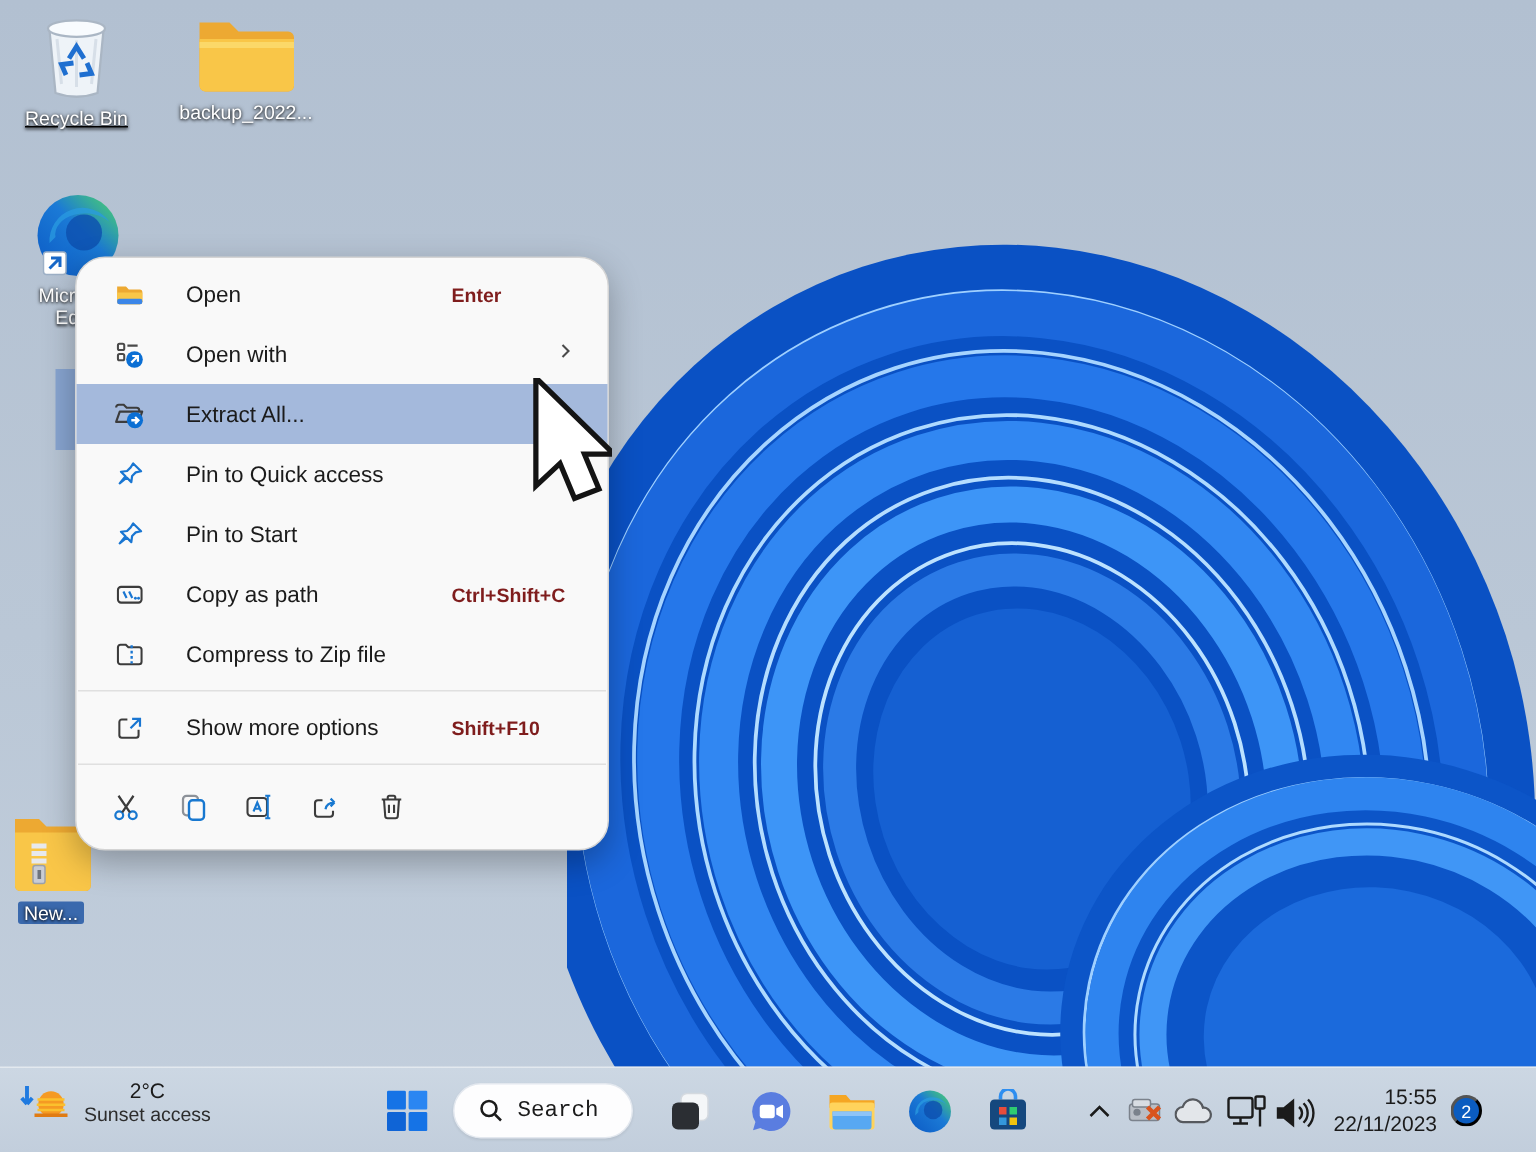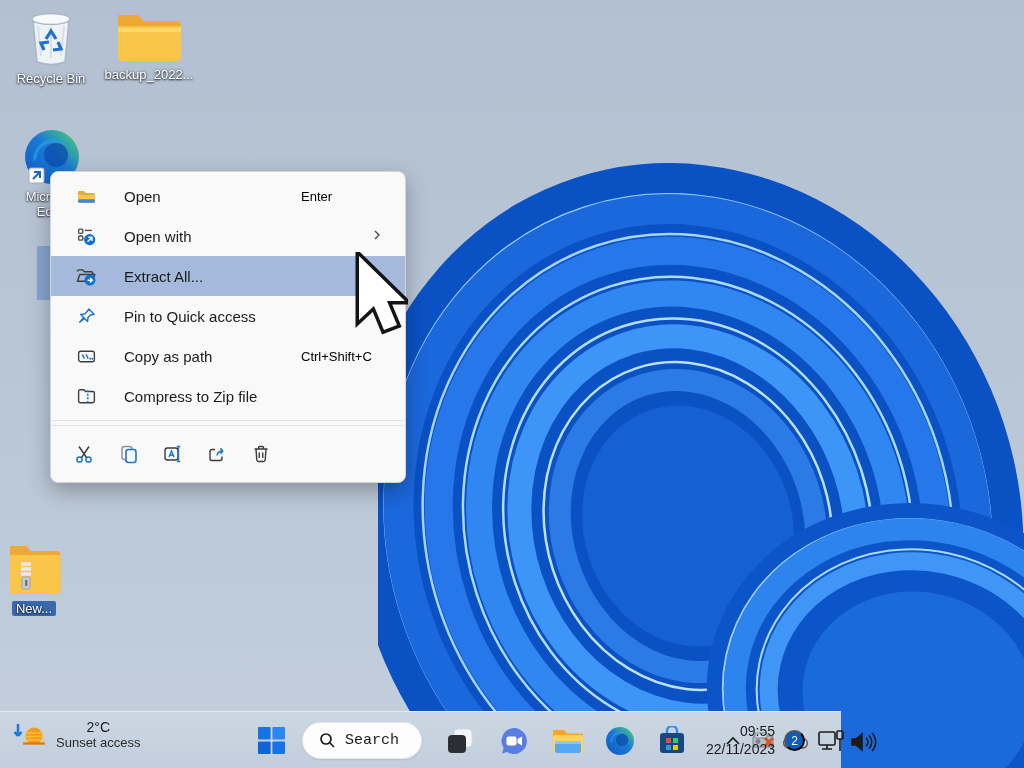--- a/index.html
+++ b/index.html
@@ -16,39 +16,39 @@
   .dicon { position:absolute; display:flex; flex-direction:column; align-items:center; z-index:2; }
   .dicon .dlabel { margin-top:3px; font-size:13px; color:#fff; text-align:center; line-height:15px;
     text-shadow:0 1px 2px rgba(0,0,0,.85), 0 0 3px rgba(0,0,0,.5); }
   .dlabel.selected { background:#3a69ad; border-radius:2px; padding:0 4px; }
 
   .sel-rect { position:absolute; left:37px; top:246px; width:130px; height:54px;
     background:#87a4d0; z-index:3; }
 
   
   .menu { position:absolute; left:50px; top:171px; width:356px; z-index:20;
-    background:#f9f9f9; border:1px solid #d4d4d4; border-radius:8px;
+    background:#f9f9f9; border:1px solid #d4d4d4; border-radius:20px;
     box-shadow:0 8px 22px rgba(0,0,0,.28); padding:4px 0; }
   .menu-item { position:relative; height:40px; display:flex; align-items:center;
     padding:0 14px 0 24px; cursor:default; }
   .menu-item.highlight { background:#a4b9dc; }
   .mi-icon { width:22px; height:22px; display:flex; align-items:center; justify-content:center; flex:none; }
   .mi-label { margin-left:27px; font-size:15px; color:#1b1b1b; }
-  .mi-shortcut { position:absolute; left:250px; font-size:13px; color:#000000; }
+  .mi-shortcut { position:absolute; left:250px; font-size:13px; color:#7f1d1d;font-weight:bold; }
   .mi-chevron { position:absolute; right:22px; }
   .menu-sep { height:1px; background:#e0e0e0; margin:4px 1px; }
   .quick-bar { height:48px; display:flex; align-items:center; padding:0 12px; }
   .qbtn { width:44px; height:36px; display:flex; align-items:center; justify-content:center;
     border:none; background:transparent; border-radius:4px; }
 
   
   .cursor { position:absolute; left:352px; top:252px; z-index:30; }
 
   
-  .taskbar { position:absolute; left:0; bottom:0; width:841px; height:57px; z-index:40;
+  .taskbar { position:absolute; left:0; bottom:0; width:1024px; height:57px; z-index:40;
     background:linear-gradient(180deg,#ccd7e3,#c2cedc); border-top:1px solid rgba(255,255,255,.55); }
   .weather { position:absolute; left:12px; top:7px; display:flex; align-items:center; gap:8px; }
   .weather-text .wt-temp { font-size:14px; color:#1b1b1b; }
   .weather-text .wt-cond { font-size:13px; color:#2c2c2c; }
   .start-btn { position:absolute; left:258px; top:15px; width:27px; height:27px; border:none; background:transparent; }
   .search-pill { position:absolute; left:302px; top:10px; width:120px; height:37px; border-radius:19px;
     background:#fdfdfe; border:1px solid #e3e8ef; box-shadow:0 1px 2px rgba(0,0,0,.08);
     display:flex; align-items:center; gap:9px; padding-left:16px;font-family:Liberation Mono, monospace; }
   .search-pill span { font-size:15px; color:#1b1b1b; }
   .tb-icon { position:absolute; top:13px; width:32px; height:32px; display:flex; align-items:center;
@@ -82,33 +82,33 @@
     <g transform="rotate(12 540 620)">
       <ellipse cx="540" cy="620" rx="212" ry="192" fill="#0c55c8"></ellipse>
       <ellipse cx="540" cy="620" rx="196" ry="176" fill="none" stroke="#9fd0ff" stroke-width="2"></ellipse>
       <ellipse cx="540" cy="620" rx="184" ry="166" fill="none" stroke="#2e84ef" stroke-width="22"></ellipse>
       <ellipse cx="540" cy="620" rx="162" ry="146" fill="none" stroke="#aedaff" stroke-width="2"></ellipse>
       <ellipse cx="540" cy="620" rx="150" ry="134" fill="none" stroke="#4096f6" stroke-width="18"></ellipse>
       <ellipse cx="540" cy="620" rx="116" ry="104" fill="#1b6adc"></ellipse>
     </g>
   </svg>
 
-  <div class="dicon" style="left:8px; top:6px; width:86px;">
+  <div class="dicon" style="left:8px; top:6px; width:86px;text-decoration:underline;">
     <svg width="58" height="62" viewBox="0 0 58 62">
       <path d="M11 14 L47 14 L43 56 Q29 61 15 56 Z" fill="#eef3f8" stroke="#aab6c4" stroke-width="1.5"></path>
       <ellipse cx="29" cy="13" rx="19" ry="5.5" fill="#f8fbfe" stroke="#aab6c4" stroke-width="1.5"></ellipse>
       <path d="M16 20 L19 50 M29 21 L29 52 M42 20 L39 50" stroke="#d7dfe8" stroke-width="2" fill="none"></path>
       <path d="M24 33 l5-8 5 8" fill="none" stroke="#1f6fd0" stroke-width="3.2"></path>
       <path d="M36 36 l3 7 -8 1" fill="none" stroke="#1f6fd0" stroke-width="3.2"></path>
       <path d="M22 44 l-3-7 8-1" fill="none" stroke="#1f6fd0" stroke-width="3.2"></path>
     </svg>
     <span class="dlabel">Recycle Bin</span>
   </div>
 
-  <div class="dicon" style="left:103px; top:8px; width:92px;justify-content:space-between;">
+  <div class="dicon" style="left:118px; top:8px; width:92px;justify-content:space-between;">
     <svg width="68" height="56" viewBox="0 0 68 56">
       <path d="M3 7 h20 l6 6 h33 a4 4 0 0 1 4 4 v32 a4 4 0 0 1 -4 4 H7 a4 4 0 0 1 -4 -4 z" fill="#eda932"></path>
       <path d="M3 18 h63 v31 a4 4 0 0 1 -4 4 H7 a4 4 0 0 1 -4 -4 z" fill="#f9c648"></path>
       <path d="M3 20 h63 v4 H3 z" fill="#fbd869"></path>
     </svg>
     <span class="dlabel">backup_2022...</span>
   </div>
 
   <div class="dicon" style="left:12px; top:128px; width:80px;">
     <svg width="58" height="58" viewBox="0 0 58 58">
@@ -187,20 +187,28 @@
 
     <div class="menu-item">
       <span class="mi-icon">
         <svg width="21" height="21" viewBox="0 0 20 20" fill="none" stroke="#1976d2" stroke-width="1.4" stroke-linejoin="round">
             <path d="M12.2 2.8 l5 5 -3.4.7 -2.3 2.3 -.5 3.9 -2.9-2.9 -4.5 3.7 3.7-4.5 -2.9-2.9 3.9-.5 2.3-2.3 z"></path>
           </svg>
       </span>
       <span class="mi-label">Pin to Quick access</span>
     </div>
 
+    <div class="menu-item">
+      <span class="mi-icon">
+        <svg width="21" height="21" viewBox="0 0 20 20" fill="none" stroke="#1976d2" stroke-width="1.4" stroke-linejoin="round">
+            <path d="M12.2 2.8 l5 5 -3.4.7 -2.3 2.3 -.5 3.9 -2.9-2.9 -4.5 3.7 3.7-4.5 -2.9-2.9 3.9-.5 2.3-2.3 z"></path>
+          </svg>
+      </span>
+      <span class="mi-label">Pin to Start</span>
+    </div>
 
 
     <div class="menu-item">
       <span class="mi-icon">
         <svg width="21" height="21" viewBox="0 0 20 20" fill="none">
             <rect x="2.5" y="5" width="15" height="10" rx="2" stroke="#3c3c3c" stroke-width="1.3"></rect>
             <path d="M6 8 l2 4 M9.6 8 l2 4" stroke="#1976d2" stroke-width="1.4"></path>
             <circle cx="13.6" cy="12.2" r=".9" fill="#1976d2"></circle>
             <circle cx="15.6" cy="12.2" r=".9" fill="#1976d2"></circle>
           </svg>
@@ -215,20 +223,30 @@
             <path d="M2.5 5.2 A1.6 1.6 0 0 1 4.1 3.6 h3.4 l1.6 1.6 h6.8 A1.6 1.6 0 0 1 17.5 6.8 v7.6 A1.6 1.6 0 0 1 15.9 16 H4.1 A1.6 1.6 0 0 1 2.5 14.4 z" stroke="#3c3c3c" stroke-width="1.3"></path>
             <path d="M11.2 4 v11.6" stroke="#1976d2" stroke-width="1.5" stroke-dasharray="1.8 1.6"></path>
           </svg>
       </span>
       <span class="mi-label">Compress to Zip file</span>
     </div>
 
 
     <div class="menu-sep"></div>
 
+    <div class="menu-item">
+      <span class="mi-icon">
+        <svg width="21" height="21" viewBox="0 0 20 20" fill="none">
+            <path d="M8.5 4.5 H5 A1.6 1.6 0 0 0 3.4 6.1 v8.4 A1.6 1.6 0 0 0 5 16 h9 a1.6 1.6 0 0 0 1.6-1.6 V11" stroke="#3c3c3c" stroke-width="1.3"></path>
+            <path d="M11.5 4 h5 v5 M16.2 4.3 l-5.7 5.7" stroke="#1976d2" stroke-width="1.4"></path>
+          </svg>
+      </span>
+      <span class="mi-label">Show more options</span>
+      <span class="mi-shortcut">Shift+F10</span>
+    </div>
 
     <div class="menu-sep"></div>
 
     <div class="quick-bar">
       <button class="qbtn">
         <svg width="22" height="22" viewBox="0 0 22 22" fill="none" stroke="#1878d0" stroke-width="1.5">
             <circle cx="5.5" cy="16.5" r="2.6"></circle>
             <circle cx="14.5" cy="16.5" r="2.6"></circle>
             <path d="M7.5 14.6 L15 3.5 M12.6 14.6 L5 3.5" stroke="#3c3c3c"></path>
           </svg>
@@ -378,19 +396,19 @@
     </button>
 
     <button class="tray-icon" style="left:848px; width:30px; height:26px;">
       <svg width="28" height="24" viewBox="0 0 28 24" fill="none" stroke="#1b1b1b" stroke-width="1.6">
         <path d="M3 9 h4 l6-5 v16 l-6-5 H3 z" fill="#1b1b1b"></path>
         <path d="M17 8 a5 5 0 0 1 0 8 M20 5.5 a9 9 0 0 1 0 13 M23 3 a13 13 0 0 1 0 18"></path>
       </svg>
     </button>
 
     <button class="clock" style="border:none;background:transparent;">
-      <div>09:55</div>
+      <div>15:55</div>
       <div>22/11/2023</div>
     </button>
 
     <button class="badge">2</button>
   </div>
 </div>
 
 </body></html>

